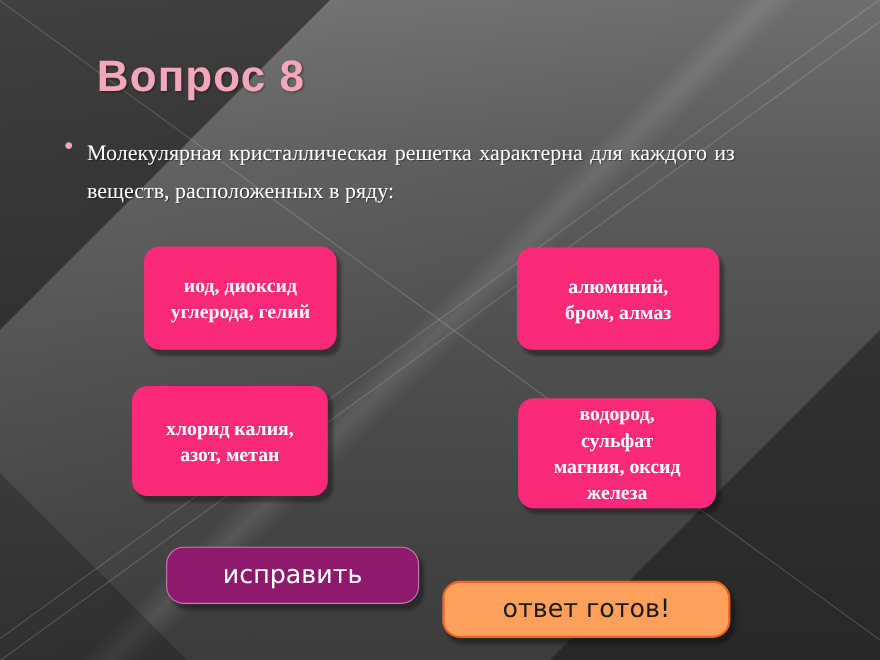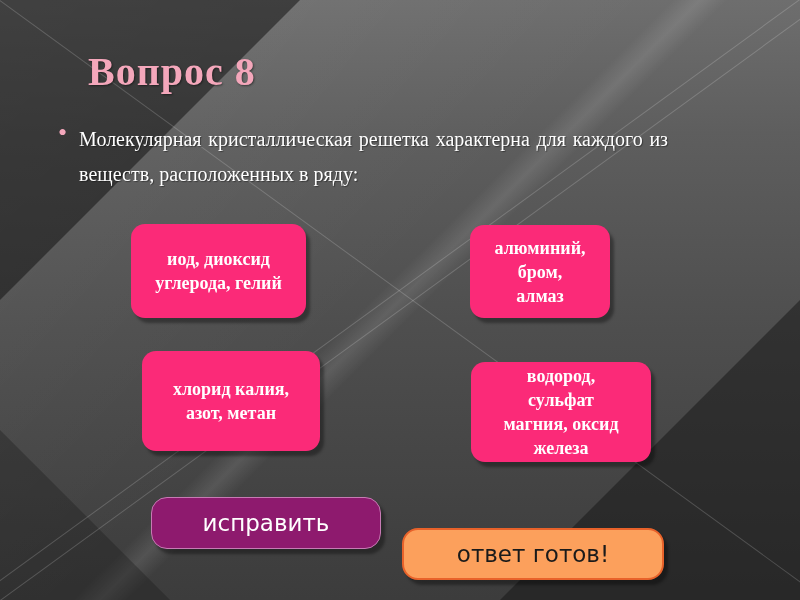--- a/index.html
+++ b/index.html
@@ -54,21 +54,21 @@
     pointer-events: none;
   }
   .d1 { top: 0; left: 0; width: 1000px; transform: rotate(36deg); }
   .d2 { top: 600px; left: 0; width: 1000px; transform: rotate(-36deg); }
   .d3 { top: 0; left: 800px; width: 1000px; transform: rotate(144deg); }
 
   .title {
     position: absolute;
     left: 88px;
     top: 48px;
-    font-family: Liberation Serif, serif;
+    font-family: Liberation Sans, sans-serif;
     font-size: 40px;
     font-weight: bold;
     color: #f4a7bb;
     letter-spacing: 1px;
     text-shadow: 1px 1px 2px rgba(0,0,0,0.45);
   }
 
   .bullet-row {
     position: absolute;
     left: 58px;
@@ -102,22 +102,22 @@
     font-weight: bold;
     text-align: center;
     display: flex;
     align-items: center;
     justify-content: center;
     box-shadow: 4px 5px 3px rgba(0,0,0,0.35);
     padding: 4px 24px;
     box-sizing: border-box;
   }
   .opt1 { left: 131px; top: 224px; width: 175px; height: 94px; }
-  .opt2 { left: 470px; top: 225px; width: 140px; height: 93px; }
-  .opt3 { left: 142px; top: 351px; width: 178px; height: 100px; }
+  .opt2 { left: 470px; top: 225px; width: 184px; height: 93px; }
+  .opt3 { left: 120px; top: 351px; width: 178px; height: 100px; }
   .opt4 { left: 471px; top: 362px; width: 180px; height: 100px; }
 
   .btn {
     position: absolute;
     border-radius: 16px;
     font-family: "DejaVu Sans", sans-serif;
     font-size: 23px;
     text-align: center;
     display: flex;
     align-items: center;

